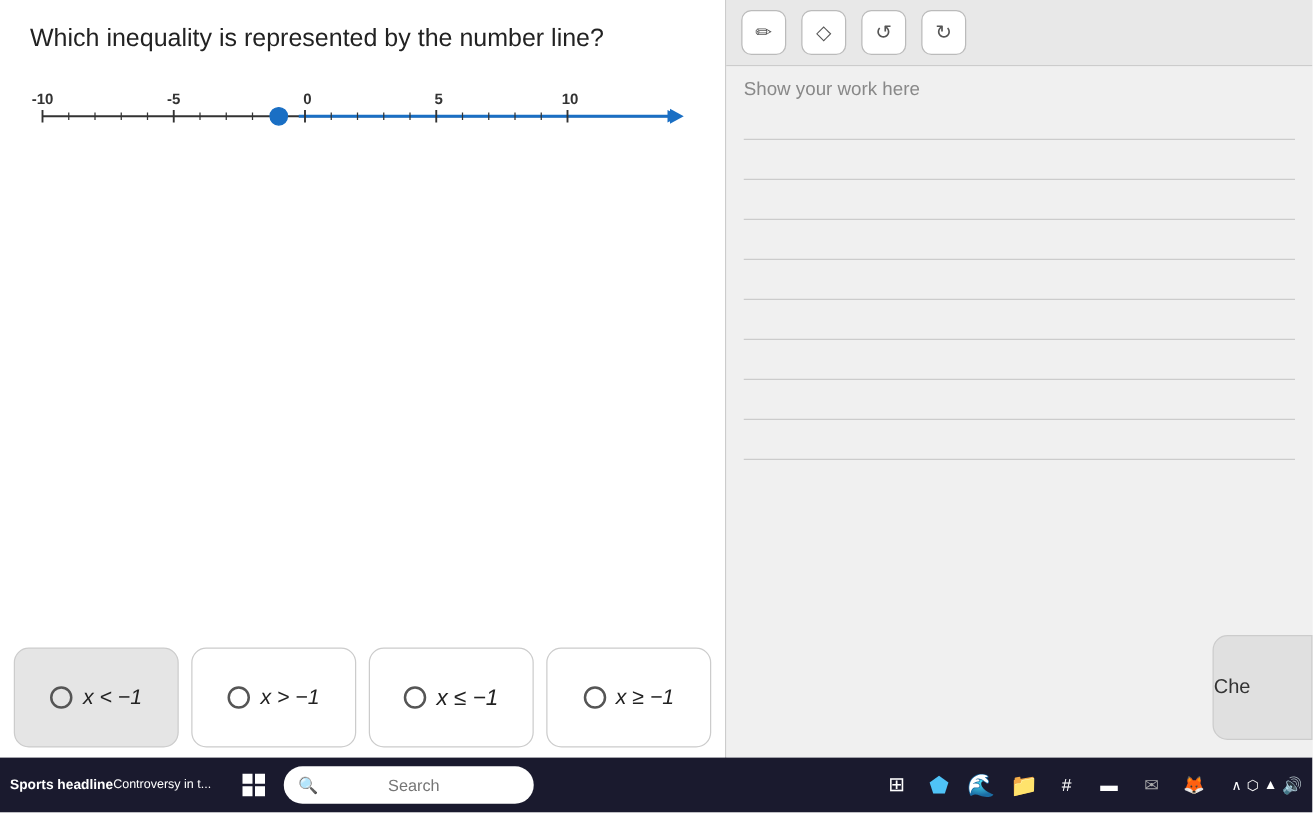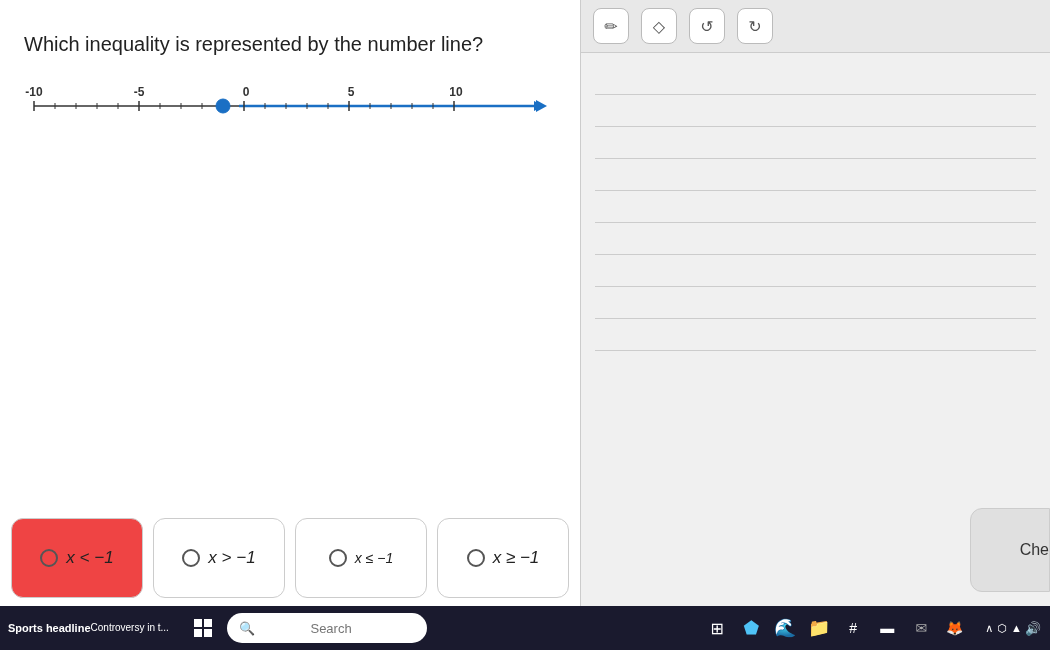--- a/index.html
+++ b/index.html
@@ -19,21 +19,21 @@
       display: flex;
       flex-direction: row;
       background: #f5f5f5;
       overflow: hidden;
     }
 
     
     .left-panel {
       flex: 0 0 580px;
       background: #ffffff;
-      padding: 33px 24px;
+      padding: 20px 24px;
       display: flex;
       flex-direction: column;
       position: relative;
     }
 
     .question-text {
       font-size: 20px;
       font-weight: 500;
       color: #222;
       margin-bottom: 18px;
@@ -294,31 +294,31 @@
         <circle cx="199" cy="22" r="7" fill="#1a6fc4" stroke="#1a6fc4" stroke-width="1"></circle>
 
         <polygon points="523,22 512,16 512,28" fill="#1a6fc4"></polygon>
       </svg>
     </div>
 
     <div style="flex:1"></div>
 
     <div style="display:flex; flex-direction:row; width:100%; position:absolute; bottom:8px; left:0; right:0; padding: 0 6px; gap:0;">
 
-      <div class="choice-btn" style="flex:1; margin:0 5px; border-radius:12px; border:1.5px solid #ccc; background:#ef4444; min-height:80px; display:flex; align-items:center; justify-content:center; gap:8px; cursor:pointer; font-size:17px;">
+      <div class="choice-btn" style="flex:1; margin:0 5px; border-radius:12px; border:1.5px solid #ccc; background:#e5e5e5; min-height:80px; display:flex; align-items:center; justify-content:center; gap:8px; cursor:pointer; font-size:17px;">
         <span class="radio-circle"></span>
         <span style="font-style:italic;">x &lt; −1</span>
       </div>
 
       <div class="choice-btn" style="flex:1; margin:0 5px; border-radius:12px; border:1.5px solid #ccc; background:#fff; min-height:80px; display:flex; align-items:center; justify-content:center; gap:8px; cursor:pointer; font-size:17px;text-align:right;">
         <span class="radio-circle"></span>
         <span style="font-style:italic;">x &gt; −1</span>
       </div>
 
-      <div class="choice-btn" style="flex:1; margin:0 5px; border-radius:12px; border:1.5px solid #ccc; background:#fff; min-height:80px; display:flex; align-items:center; justify-content:center; gap:8px; cursor:pointer; font-size:14px;">
+      <div class="choice-btn" style="flex:1; margin:0 5px; border-radius:12px; border:1.5px solid #ccc; background:#fff; min-height:80px; display:flex; align-items:center; justify-content:center; gap:8px; cursor:pointer; font-size:18px;">
         <span class="radio-circle"></span>
         <span style="font-style:italic;">x ≤ −1</span>
       </div>
 
       <div class="choice-btn" style="flex:1; margin:0 5px; border-radius:12px; border:1.5px solid #ccc; background:#fff; min-height:80px; display:flex; align-items:center; justify-content:center; gap:8px; cursor:pointer; font-size:17px;">
         <span class="radio-circle"></span>
         <span style="font-style:italic;">x ≥ −1</span>
       </div>
     </div>
   </div>
@@ -334,35 +334,36 @@
       </div>
       <div class="toolbar-btn" title="Undo">
         <span>↺</span>
       </div>
       <div class="toolbar-btn" title="Redo">
         <span>↻</span>
       </div>
     </div>
 
     <div class="work-area">
+      <div class="work-area-placeholder">Show your work here</div>
 
       <div class="work-lines">
         <div class="work-line"></div>
         <div class="work-line"></div>
         <div class="work-line"></div>
         <div class="work-line"></div>
         <div class="work-line"></div>
         <div class="work-line"></div>
         <div class="work-line"></div>
         <div class="work-line"></div>
         <div class="work-line"></div>
       </div>
     </div>
 
-    <div style="position:absolute; bottom:58px; right:0; width:80px; height:84px; background:#e0e0e0; border-radius:12px 0 0 12px; border:1.5px solid #ccc; display:flex; align-items:center; justify-content:flex-end; cursor:pointer; font-size:16px; font-weight:500; color:#333;">
+    <div style="position:absolute; bottom:58px; right:0; width:80px; height:84px; background:#e0e0e0; border-radius:12px 0 0 12px; border:1.5px solid #ccc; display:flex; align-items:center; justify-content:flex-start; cursor:pointer; font-size:16px; font-weight:500; color:#333;">
       <span>Che</span>
     </div>
   </div>
 </div>
 
 <div class="taskbar">
 
   <div class="taskbar-left">
     <span>Sports headline</span>
     <span>Controversy in t...</span>

